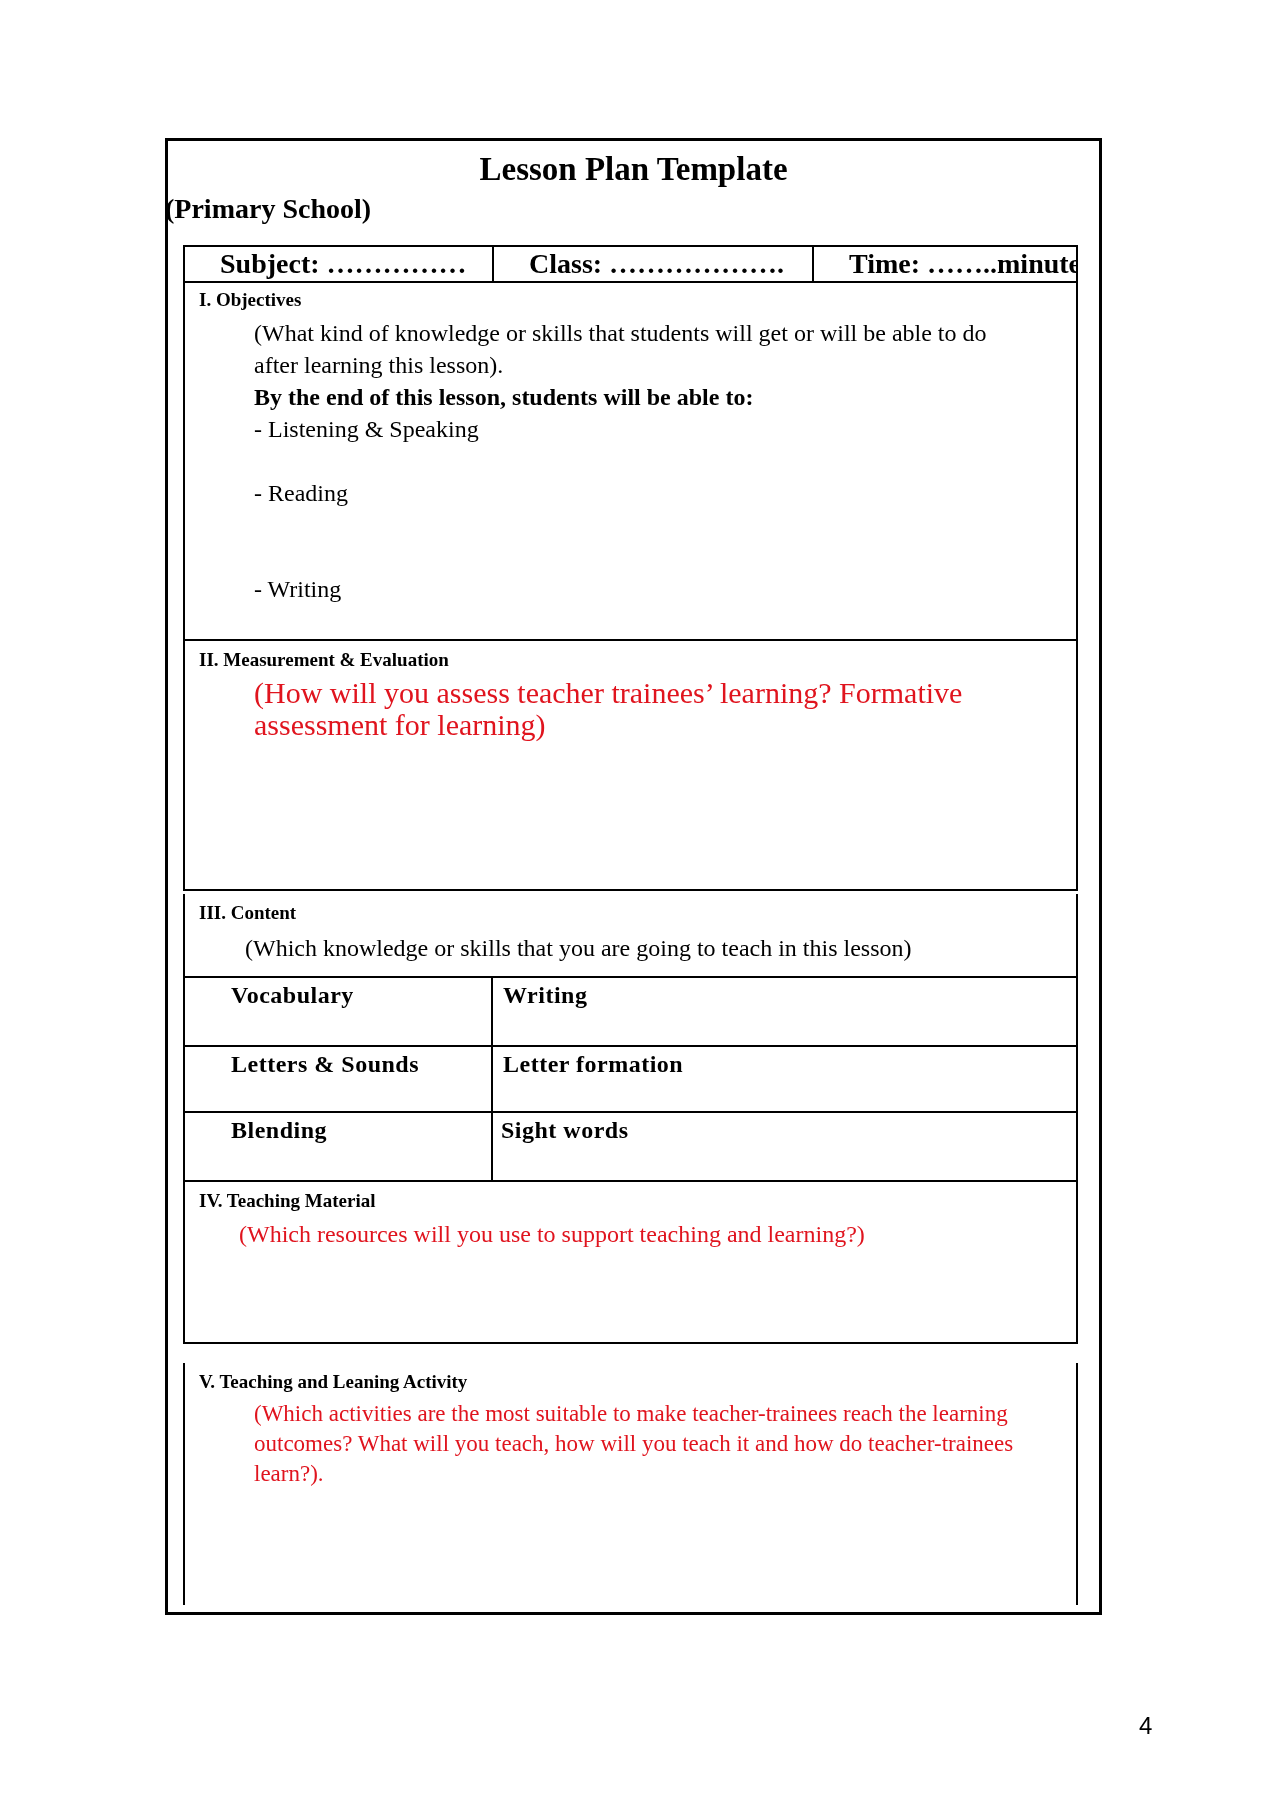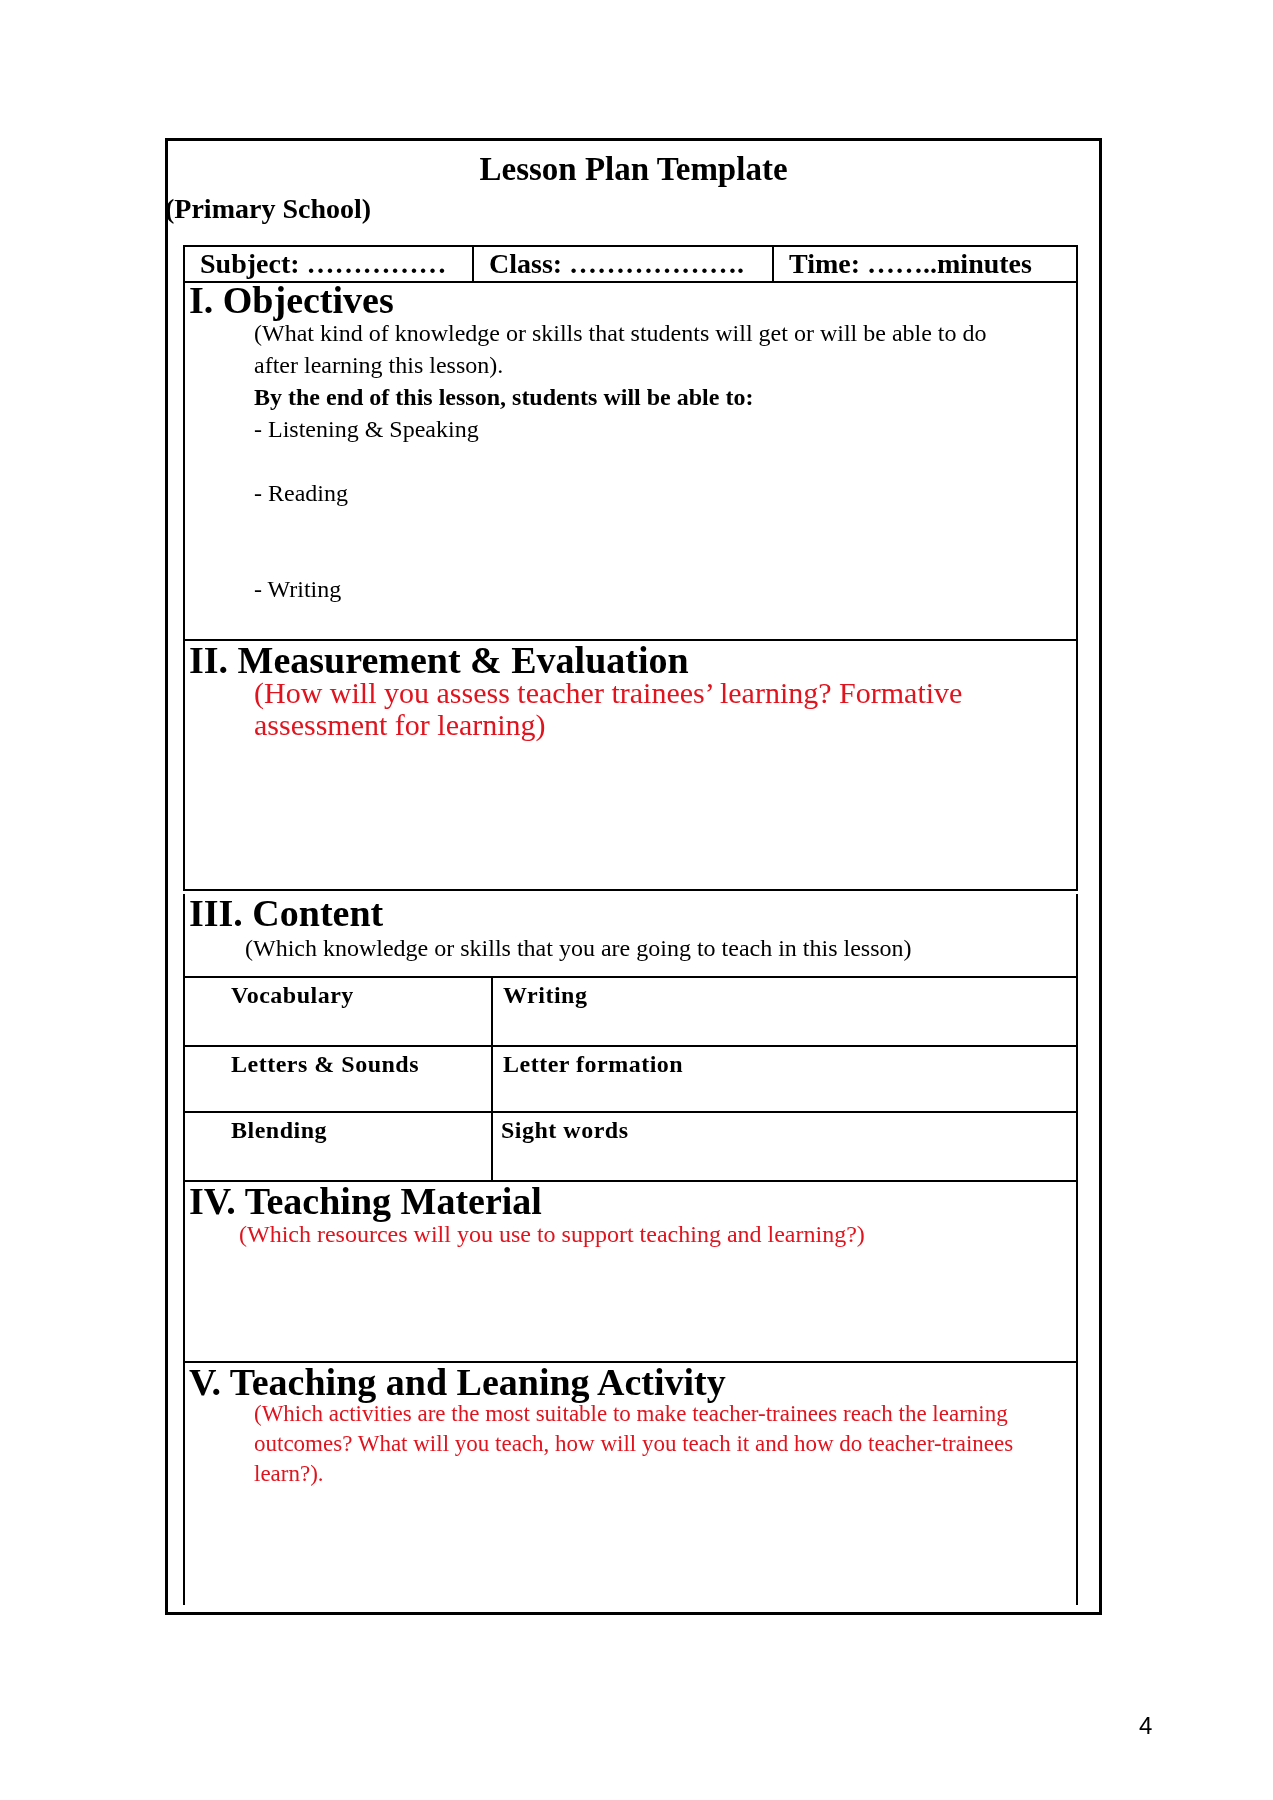--- a/index.html
+++ b/index.html
@@ -7,27 +7,27 @@
          font-family: "Liberation Serif", "DejaVu Serif", serif; color: #000; }
   .frame { position: absolute; left: 165px; top: 138px; width: 931px; height: 1471px;
            border: 3px solid #000; box-sizing: content-box; }
   .title { position: absolute; left: 165px; width: 937px; top: 150px; text-align: center;
            font-weight: bold; font-size: 33px; line-height: 38px; }
   .subtitle { position: absolute; left: 165px; width: 937px; top: 192px; text-align: left;
               font-weight: bold; font-size: 28px; line-height: 34px; }
   .tbl { position: absolute; left: 183px; width: 895px; }
   .hdr { top: 245px; height: 38px; border: 2px solid #000; display: flex; box-sizing: border-box; }
   .hdr .cell { font-weight: bold; font-size: 28px; line-height: 34px; padding-left: 15px;
-               white-space: nowrap; overflow: hidden; box-sizing: border-box; }
+               white-space: nowrap; overflow: hidden; box-sizing: border-box; margin-left: 20px; }
   .hdr .c1 { width: 289px; border-right: 2px solid #000; }
   .hdr .c2 { width: 300px; border-right: 2px solid #000; }
   .hdr .c3 { flex: 1; }
   .sec { position: absolute; left: 183px; width: 895px; box-sizing: border-box;
          border-left: 2px solid #000; border-right: 2px solid #000; border-bottom: 2px solid #000; }
-  .sec-title { font-weight: bold; font-size: 38px; line-height: 34px; padding-left: 4px; margin-top: 0px; }
+  .sec-title { font-weight: bold; font-size: 19px; line-height: 34px; padding-left: 14px; margin-top: 0px; }
   .body-txt { font-size: 24px; line-height: 32px; padding-left: 69px; padding-right: 40px; }
   .red { color: #e0141e; }
   .bold { font-weight: bold; }
   .sub { position: absolute; left: 183px; width: 895px; box-sizing: border-box;
          border-left: 2px solid #000; border-right: 2px solid #000; border-bottom: 2px solid #000;
          display: flex; }
   .sub .l { width: 308px; border-right: 2px solid #000; box-sizing: border-box; padding-left: 32px; }
   .sub .r { flex: 1; }
   .sub .lbl { font-weight: bold; font-size: 24px; line-height: 30px; padding: 2px 0 0 14px; letter-spacing: 0.5px; }
   .sub .r .lbl { padding-left: 10px; }
@@ -86,21 +86,21 @@
 </div>
 <div class="sub" style="top:1113px; height:69px;">
   <div class="l">
       <div class="lbl">Blending</div>
     </div>
   <div class="r">
       <div class="lbl" style="padding-left:8px;">Sight words</div>
     </div>
 </div>
 
-<div class="sec" style="top:1182px; height:181px;">
+<div class="sec" style="top:1182px; height:162px;">
   <div class="sec-title" style="margin-top:2px;">IV. Teaching Material</div>
   <div class="body-txt red" style="padding-left:54px;">(Which resources will you use to support teaching and learning?)</div>
 </div>
 
 <div class="sec" style="top:1363px; height:242px; border-bottom:none;">
   <div class="sec-title" style="margin-top:2px;">V. Teaching and Leaning Activity</div>
   <div class="body-txt red" style="font-size:23px; line-height:30px;">(Which activities are the most suitable to make teacher-trainees reach the learning</div>
   <div class="body-txt red" style="font-size:23px; line-height:30px;">outcomes? What will you teach, how will you teach it and how do teacher-trainees</div>
   <div class="body-txt red" style="font-size:23px; line-height:30px;">learn?).</div>
 </div>

